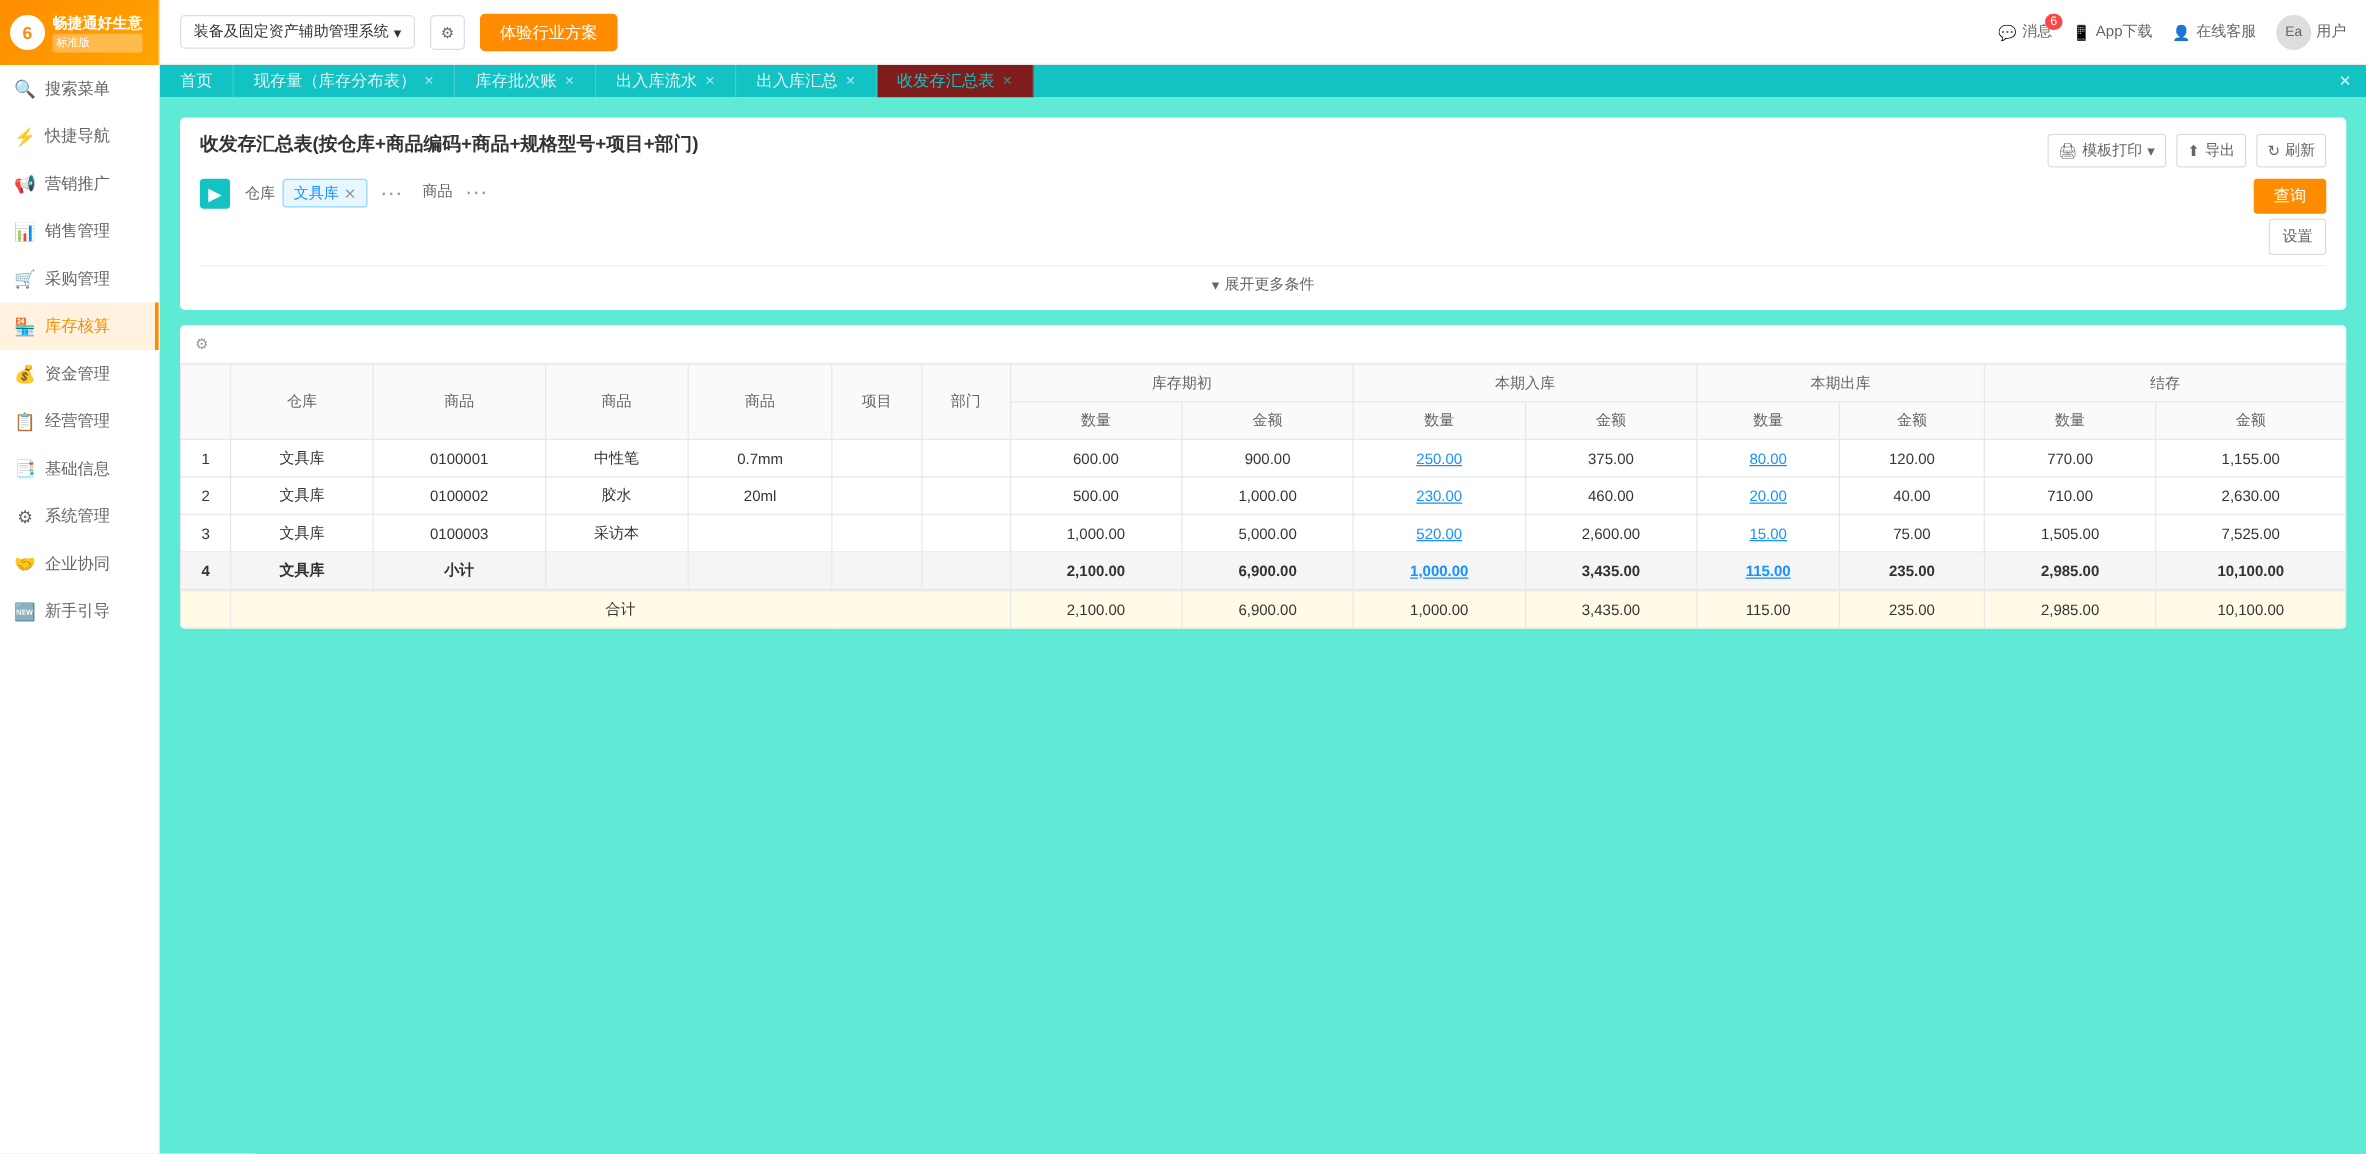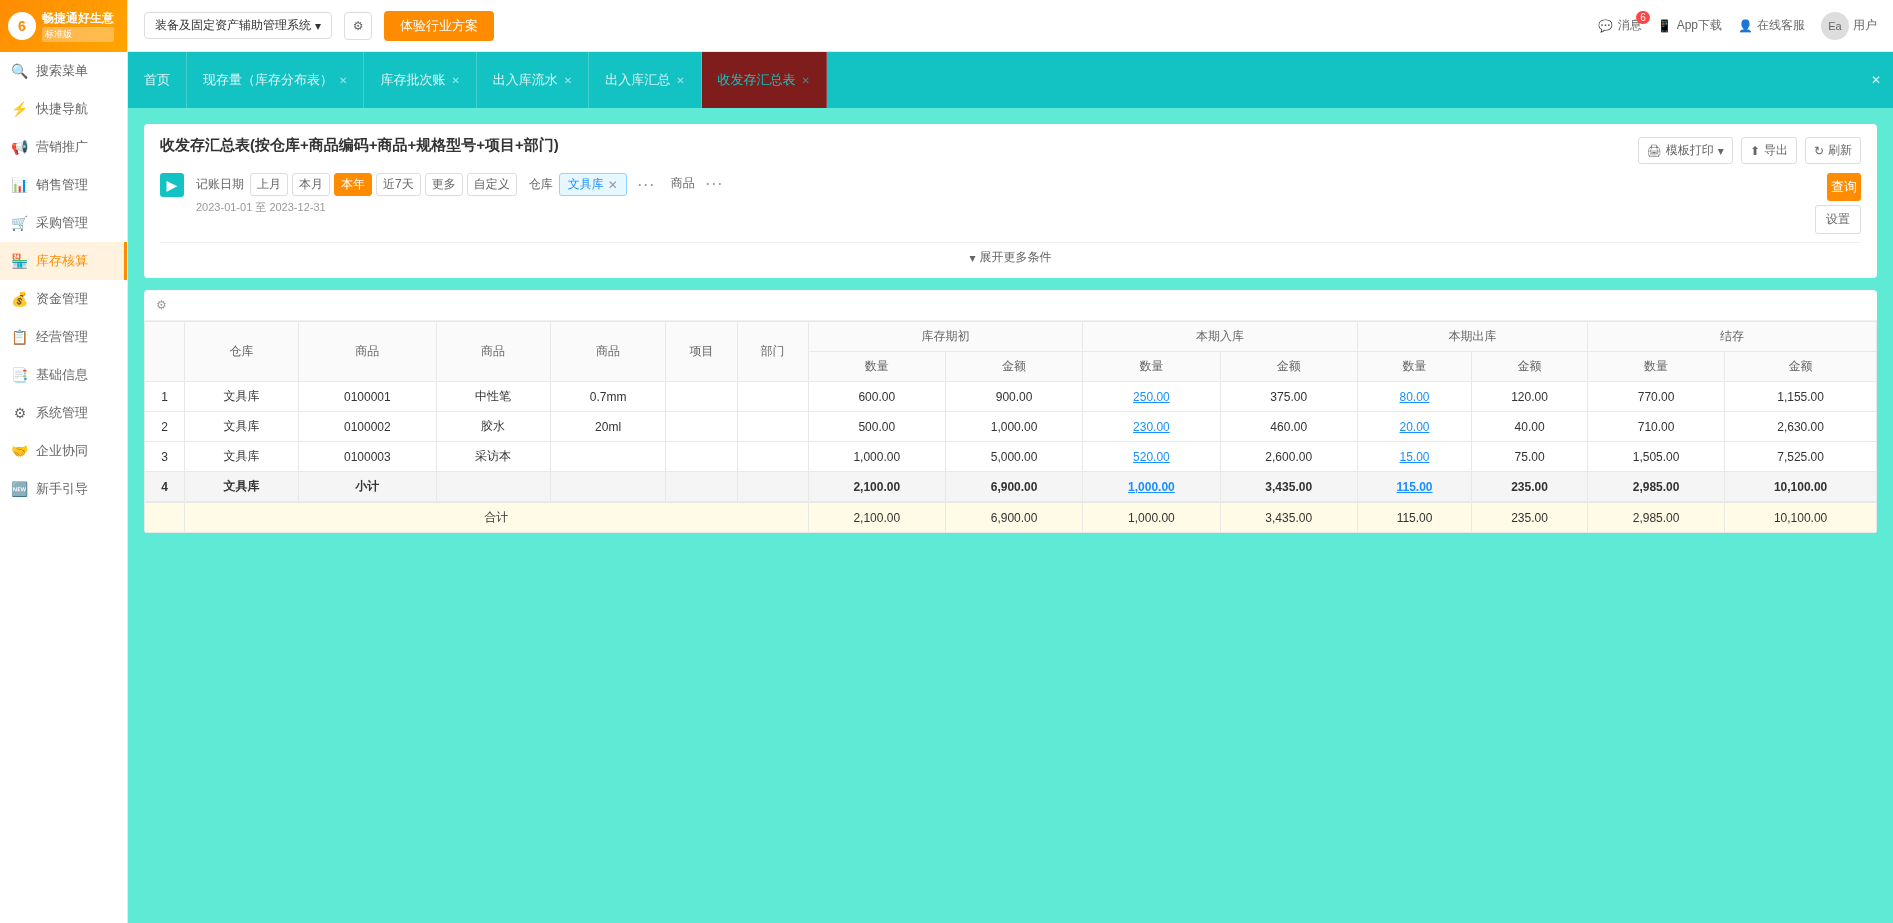--- a/index.html
+++ b/index.html
@@ -22,21 +22,21 @@
     .topbar { height: 52px; background: #fff; border-bottom: 1px solid #e8e8e8; display: flex; align-items: center; padding: 0 16px; gap: 12px; flex-shrink: 0; }
     .topbar-system-select { display: flex; align-items: center; gap: 4px; border: 1px solid #ddd; padding: 4px 10px; border-radius: 4px; cursor: pointer; font-size: 12px; color: #333; }
     .topbar-settings { width: 28px; height: 28px; border: 1px solid #ddd; border-radius: 4px; display: flex; align-items: center; justify-content: center; cursor: pointer; color: #666; }
     .topbar-try-btn { background: #ff8c00; color: #fff; border: none; padding: 6px 16px; border-radius: 4px; cursor: pointer; font-size: 13px; }
     .topbar-right { display: flex; align-items: center; gap: 16px; margin-left: auto; }
     .topbar-right-item { display: flex; align-items: center; gap: 4px; color: #666; cursor: pointer; font-size: 12px; position: relative; }
     .badge { background: #f44; color: #fff; font-size: 10px; padding: 1px 4px; border-radius: 8px; position: absolute; top: -6px; right: -8px; }
     .user-avatar { width: 28px; height: 28px; background: #ddd; border-radius: 50%; display: flex; align-items: center; justify-content: center; font-size: 11px; color: #666; }
 
     
-    .tabbar { height: 56px; background: #13c2c2; display: flex; align-items: stretch; flex-shrink: 0; }
+    .tabbar { height: 26px; background: #13c2c2; display: flex; align-items: stretch; flex-shrink: 0; }
     .tab { display: flex; align-items: center; gap: 6px; padding: 0 16px; cursor: pointer; color: rgba(255,255,255,0.85); font-size: 13px; border-right: 1px solid rgba(255,255,255,0.2); white-space: nowrap; }
     .tab.active { background: #7f1d1d; color: #13c2c2; }
     .tab-close { font-size: 10px; opacity: 0.7; }
     .tabbar-close { margin-left: auto; padding: 0 12px; color: rgba(255,255,255,0.85); cursor: pointer; display: flex; align-items: center; }
 
     
     .content { flex: 1; overflow-y: auto; background: #5eead4; }
     .content-inner { padding: 16px; }
 
     
@@ -49,21 +49,21 @@
     .filter-date-btns { display: flex; align-items: center; gap: 4px; }
     .date-btn { padding: 2px 6px; border: 1px solid #ddd; border-radius: 3px; cursor: pointer; font-size: 12px; color: #666; background: #fff; }
     .date-btn.active { background: #ff8c00; color: #fff; border-color: #ff8c00; }
     .date-range { font-size: 11px; color: #999; }
     .filter-warehouse { display: flex; align-items: center; gap: 6px; }
     .filter-warehouse-label { color: #666; font-size: 12px; }
     .warehouse-tag { display: flex; align-items: center; gap: 4px; background: #e6f7ff; border: 1px solid #91d5ff; border-radius: 3px; padding: 2px 8px; font-size: 12px; color: #1890ff; }
     .tag-close { cursor: pointer; color: #999; }
     .filter-more { color: #999; cursor: pointer; font-size: 18px; margin: 0 4px; }
     .filter-product-label { color: #666; font-size: 12px; }
-    .query-btn { background: #ff8c00; color: #fff; border: none; padding: 5px 4px; border-radius: 3px; cursor: pointer; font-size: 13px; }
+    .query-btn { background: #ff8c00; color: #fff; border: none; padding: 5px 16px; border-radius: 3px; cursor: pointer; font-size: 13px; }
     .settings-btn { background: #fff; color: #666; border: 1px solid #ddd; padding: 5px 10px; border-radius: 3px; cursor: pointer; font-size: 12px; }
     .expand-more-btn { display: flex; align-items: center; gap: 4px; color: #666; cursor: pointer; font-size: 12px; margin: 0 auto; }
 
     
     .table-wrapper { background: #fff; border-radius: 4px; overflow: hidden; }
     .table-settings-row { padding: 8px 12px; border-bottom: 1px solid #f0f0f0; display: flex; align-items: center; }
     table { width: 100%; border-collapse: collapse; font-size: 12px; }
     thead tr th { background: #fafafa; border: 1px solid #e8e8e8; padding: 6px 4px; text-align: center; color: #666; font-weight: normal; white-space: nowrap; }
     thead tr.sub-header th { background: #fafafa; }
     tbody tr td { border: 1px solid #e8e8e8; padding: 6px 8px; text-align: center; color: #333; white-space: nowrap; }
@@ -216,34 +216,20 @@
             </button>
             <button class="action-btn">
               <span>↻</span>
               <span>刷新</span>
             </button>
           </div>
         </div>
 
         <div style="display:flex; align-items:flex-start; gap:12px; margin-top:8px; flex-wrap:wrap;">
           <div class="filter-expand-btn">▶</div>
-          <div style="display:flex; flex-direction:column; gap:4px;">
-            <div style="display:flex; align-items:center; gap:6px; flex-wrap:wrap;">
-              <span class="filter-label">记账日期</span>
-              <div class="filter-date-btns">
-                <button class="date-btn">上月</button>
-                <button class="date-btn">本月</button>
-                <button class="date-btn active">本年</button>
-                <button class="date-btn">近7天</button>
-                <button class="date-btn">更多</button>
-                <button class="date-btn">自定义</button>
-              </div>
-            </div>
-            <span class="date-range">2023-01-01 至 2023-12-31</span>
-          </div>
 
           <div class="filter-warehouse">
             <span class="filter-warehouse-label">仓库</span>
             <div class="warehouse-tag">
               <span>文具库</span>
               <span class="tag-close">✕</span>
             </div>
             <span class="filter-more">···</span>
           </div>
 

